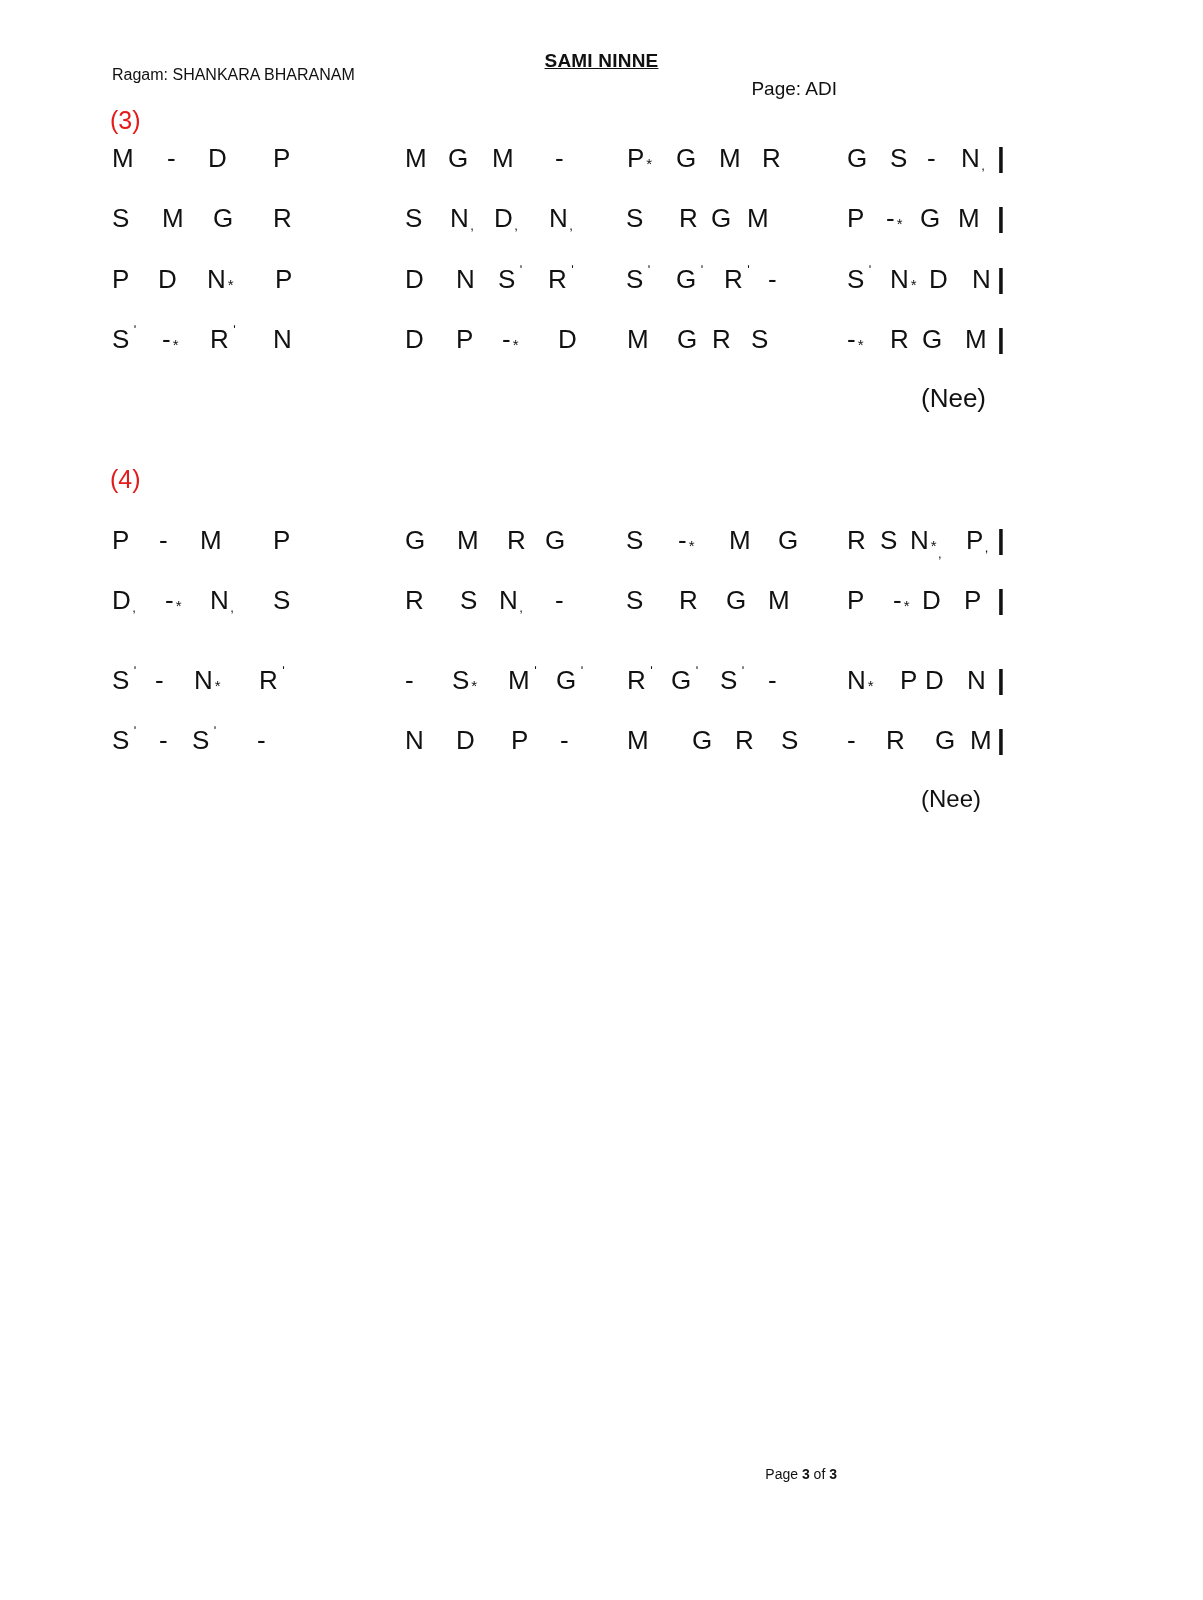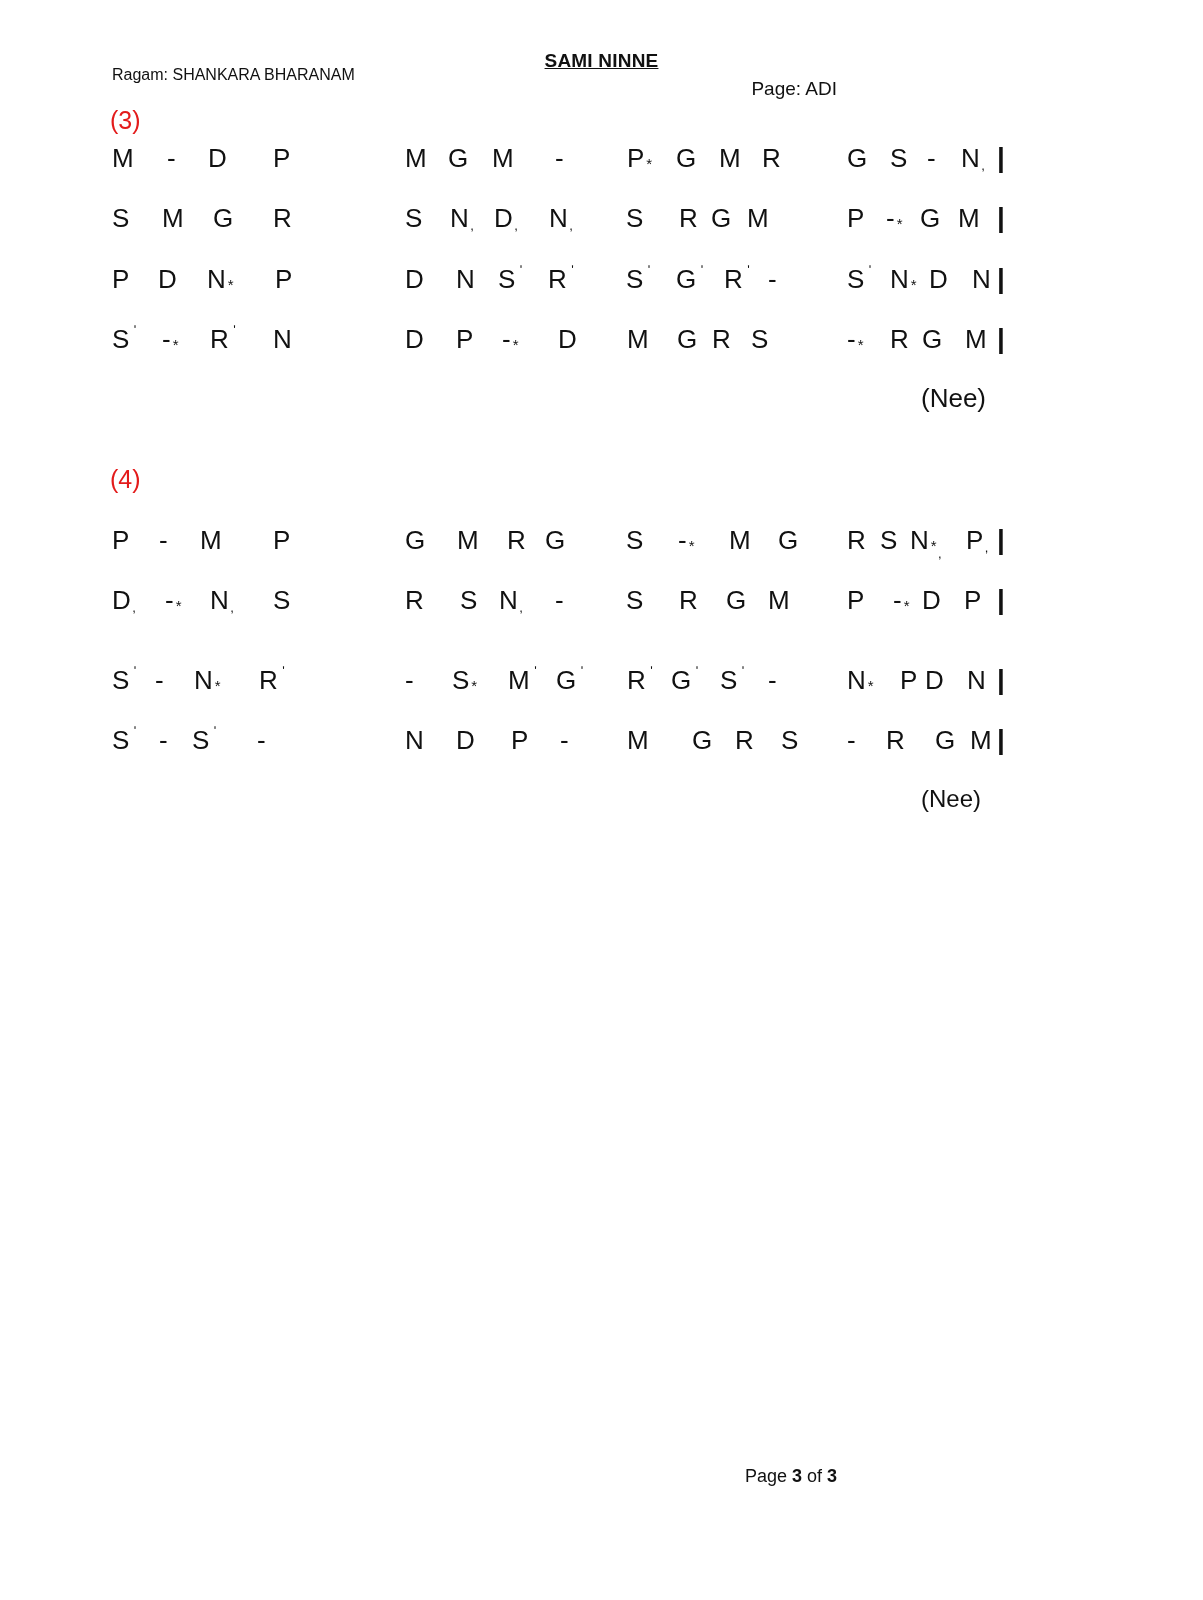--- a/index.html
+++ b/index.html
@@ -11,21 +11,21 @@
     .ragam { position: absolute; top: 66px; left: 112px; font-size: 16px; }
     .talam { position: absolute; top: 78px; right: 134px; font-size: 19px; }
     .sec-label { position: absolute; left: 110px; font-size: 25px; color: #e31b1b; }
     .row { position: absolute; left: 0; width: 1203px; height: 40px; }
     .note { position: absolute; font-size: 26px; line-height: 30px; letter-spacing: 0; }
     .note .hi { position: absolute; font-size: 13px; top: -9px; right: -7px; }
     .note .lo { position: absolute; font-size: 13px; bottom: -8px; right: -5px; }
     .note .star { font-size: 15px; vertical-align: -2px; margin-left: 2px; }
     .bar { position: absolute; font-size: 28px; line-height: 30px; font-weight: bold; }
     .lyric { position: absolute; font-size: 26px; }
-    .footer { position: absolute; top: 1466px; right: 134px; font-size: 18px; }
+    .footer { position: absolute; top: 1466px; right: 134px; font-size: 14px; }
     .footer b { font-weight: bold; }
   </style>
 </head>
 <body>
 
 <div class="page">
   <div class="title">SAMI  NINNE</div>
   <div class="ragam">Ragam:  SHANKARA BHARANAM</div>
   <div class="talam">Page: ADI</div>
 

